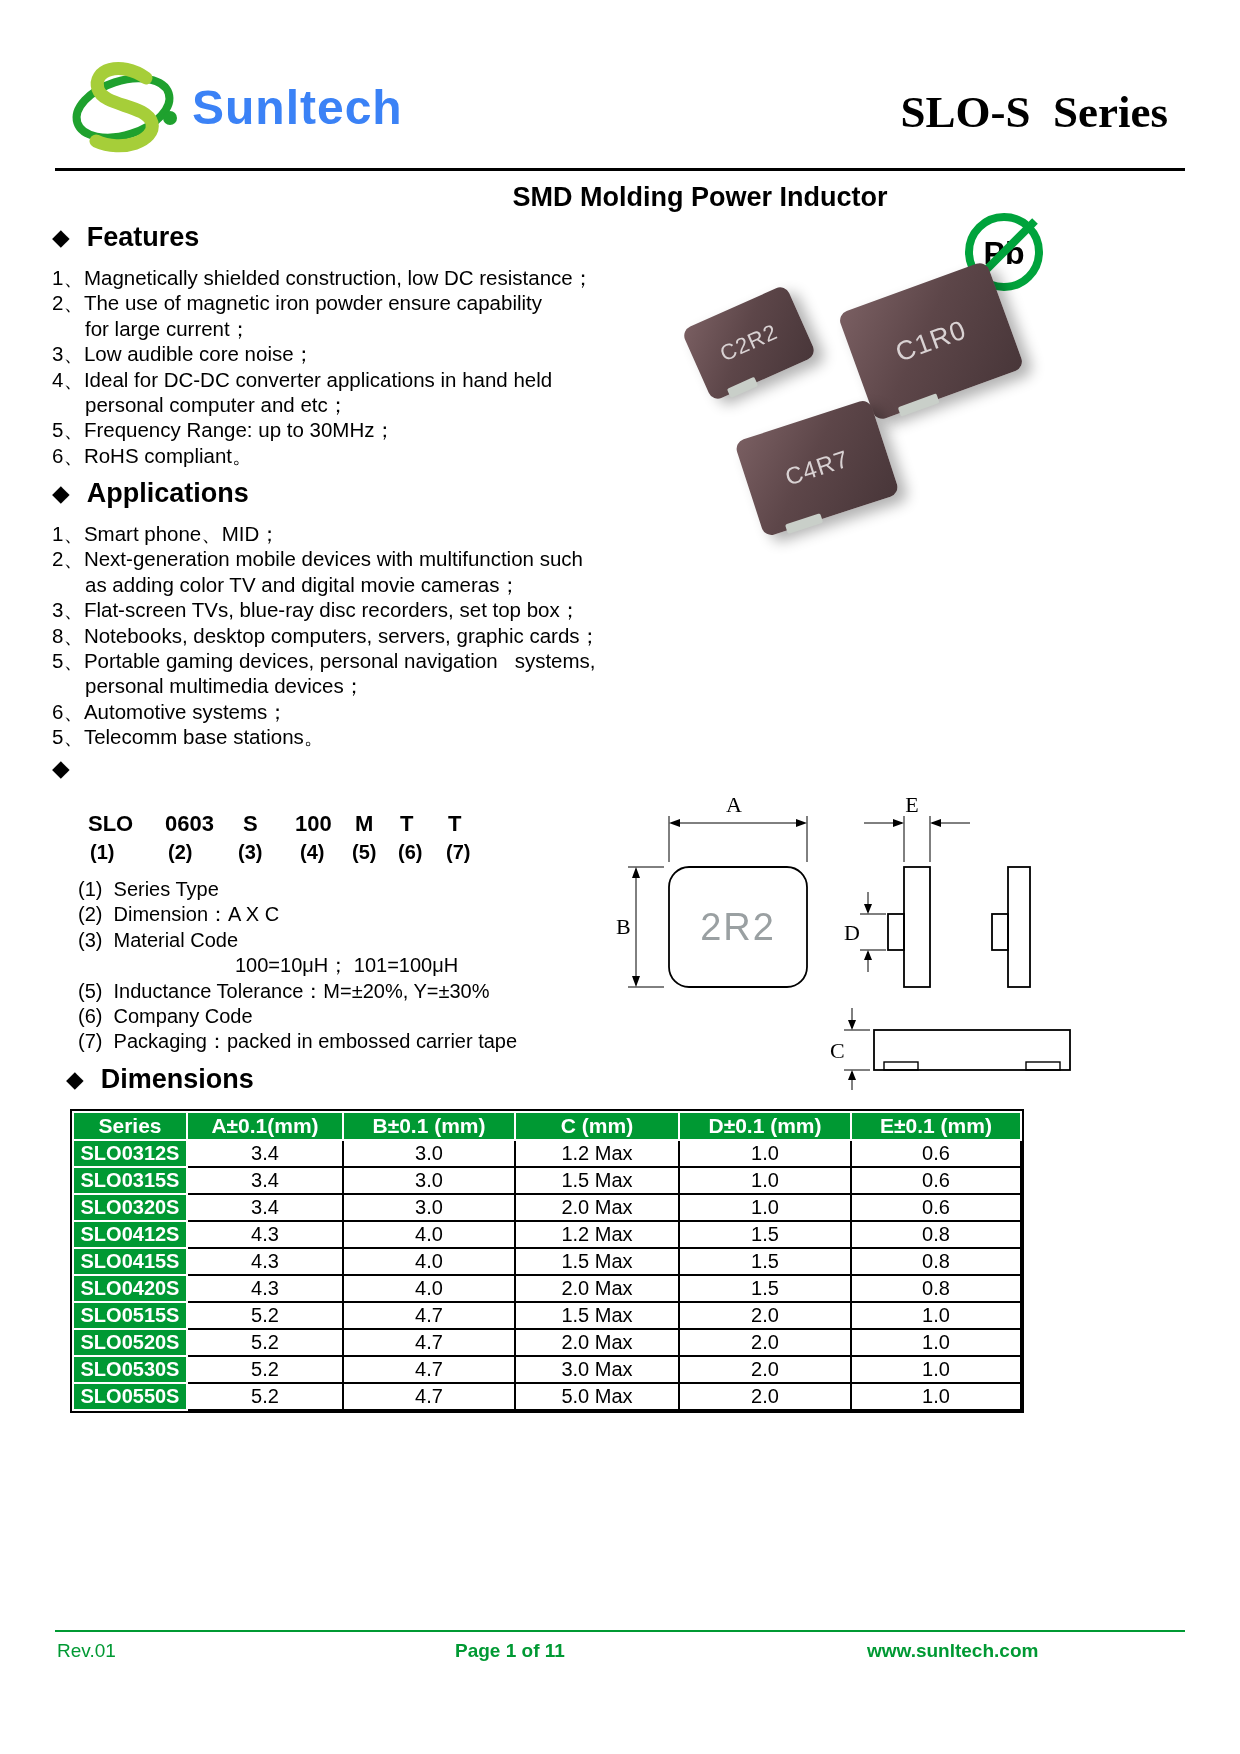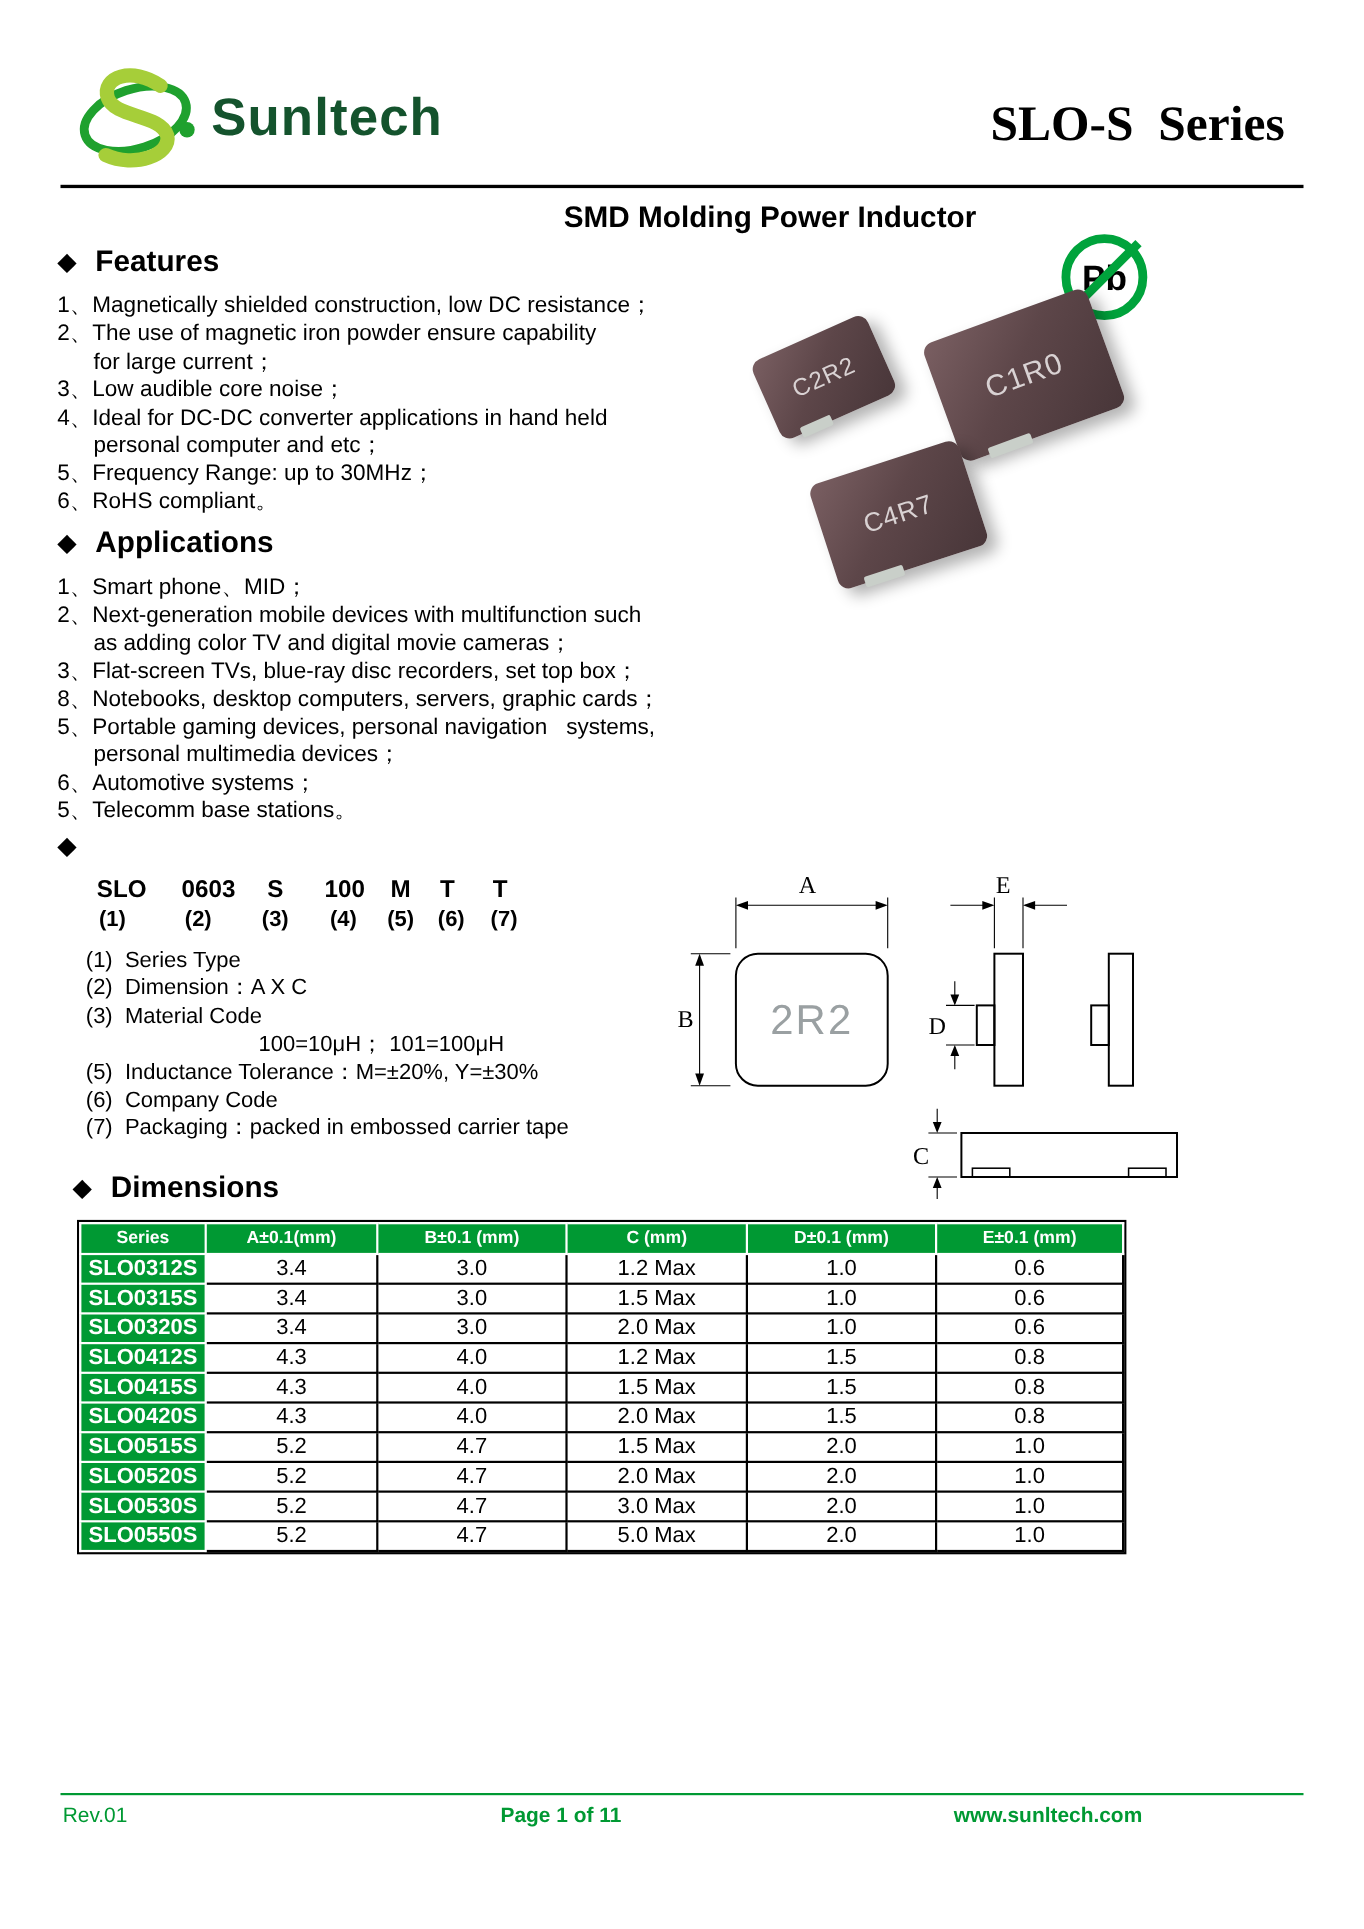--- a/index.html
+++ b/index.html
@@ -5,21 +5,21 @@
   * { box-sizing: border-box; margin: 0; padding: 0; }
   body { background: #888; font-family: "Liberation Sans", "DejaVu Sans", sans-serif; }
   .page {
     position: relative; width: 1240px; height: 1754px; background: #fff;
     margin: 0 auto; color: #000; overflow: hidden;
     font-family: "Liberation Sans", "DejaVu Sans", sans-serif;
   }
 
   
   .logo { position: absolute; left: 66px; top: 56px; display: flex; align-items: center; gap: 8px; }
-  .brand-text { font-size: 48px; font-weight: bold; color: #14532d; letter-spacing: 1px; }
+  .brand-text { font-size: 48px; font-weight: bold; color: #3b82f6; letter-spacing: 1px; }
   .series-title {
     position: absolute; top: 86px; right: 72px; font-family: "Liberation Serif", serif;
     font-weight: bold; font-size: 45px; white-space: pre;
   }
   .header-rule { position: absolute; left: 55px; top: 168px; width: 1130px; height: 3px; background: #000; }
   .subtitle { position: absolute; left: 160px; top: 182px; width: 1080px; text-align: center; font-size: 27px; font-weight: bold; }
   .pb-icon { position: absolute; left: 960px; top: 208px; }
 
   
   .sec { position: absolute; }
@@ -43,21 +43,21 @@
   }
   .chip-1 { width: 114px; height: 78px; left: 32px; top: 28px; transform: rotate(-24deg); }
   .chip-2 { width: 158px; height: 114px; left: 192px; top: 8px; transform: rotate(-20deg); }
   .chip-3 { width: 142px; height: 100px; left: 86px; top: 142px; transform: rotate(-18deg); }
   .chip-label { color: #d9d2d3; font-size: 22px; letter-spacing: 1px; }
   .chip-2 .chip-label { font-size: 27px; }
   .chip-3 .chip-label { font-size: 24px; }
   .chip-terminal { position: absolute; bottom: -4px; left: 16%; width: 26%; height: 10px; background: #c9cfc9; border-radius: 2px; }
 
   
-  .pn-codes { position: relative; height: 30px; margin-top: 15px; font-weight: bold; font-size: 22px; }
+  .pn-codes { position: relative; height: 30px; margin-top: 31px; font-weight: bold; font-size: 22px; }
   .pn-codes span { position: absolute; top: 0; }
   .pn-codes span:nth-child(1) { left: 36px; }
   .pn-codes span:nth-child(2) { left: 113px; }
   .pn-codes span:nth-child(3) { left: 191px; }
   .pn-codes span:nth-child(4) { left: 243px; }
   .pn-codes span:nth-child(5) { left: 303px; }
   .pn-codes span:nth-child(6) { left: 348px; }
   .pn-codes span:nth-child(7) { left: 396px; }
   .pn-pos { position: relative; height: 30px; font-weight: bold; font-size: 20px; }
   .pn-pos span { position: absolute; top: 0; }
@@ -77,21 +77,21 @@
   .dim-label { font-family: "Liberation Serif", serif; font-size: 22px; fill: #000; }
   .marking-label { font-size: 38px; fill: #9aa0a2; letter-spacing: 2px; }
 
   
   .table-frame { margin-top: 14px; margin-left: 4px; display: inline-block; border: 2px solid #000; background: #fff; }
   table { border-collapse: collapse; table-layout: fixed; width: 948px; }
   col.c1 { width: 114px; } col.c2 { width: 156px; } col.c3 { width: 172px; }
   col.c4 { width: 164px; } col.c5 { width: 172px; } col.c6 { width: 170px; }
   th {
     background: #009933; color: #fff; border: 2px solid #fff;
-    font-size: 16px; font-weight: bold; height: 28px; padding: 0; text-align: center;
+    font-size: 21px; font-weight: bold; height: 28px; padding: 0; text-align: center;
   }
   td.series-cell {
     background: #009933; color: #fff; border: 2px solid #fff;
     font-weight: bold; font-size: 20px; text-align: center; height: 27px; padding: 0;
   }
   td.data-cell {
     border: 2px solid #000; font-size: 20px; text-align: center;
     height: 27px; background: #fff; padding: 0;
   }
 

